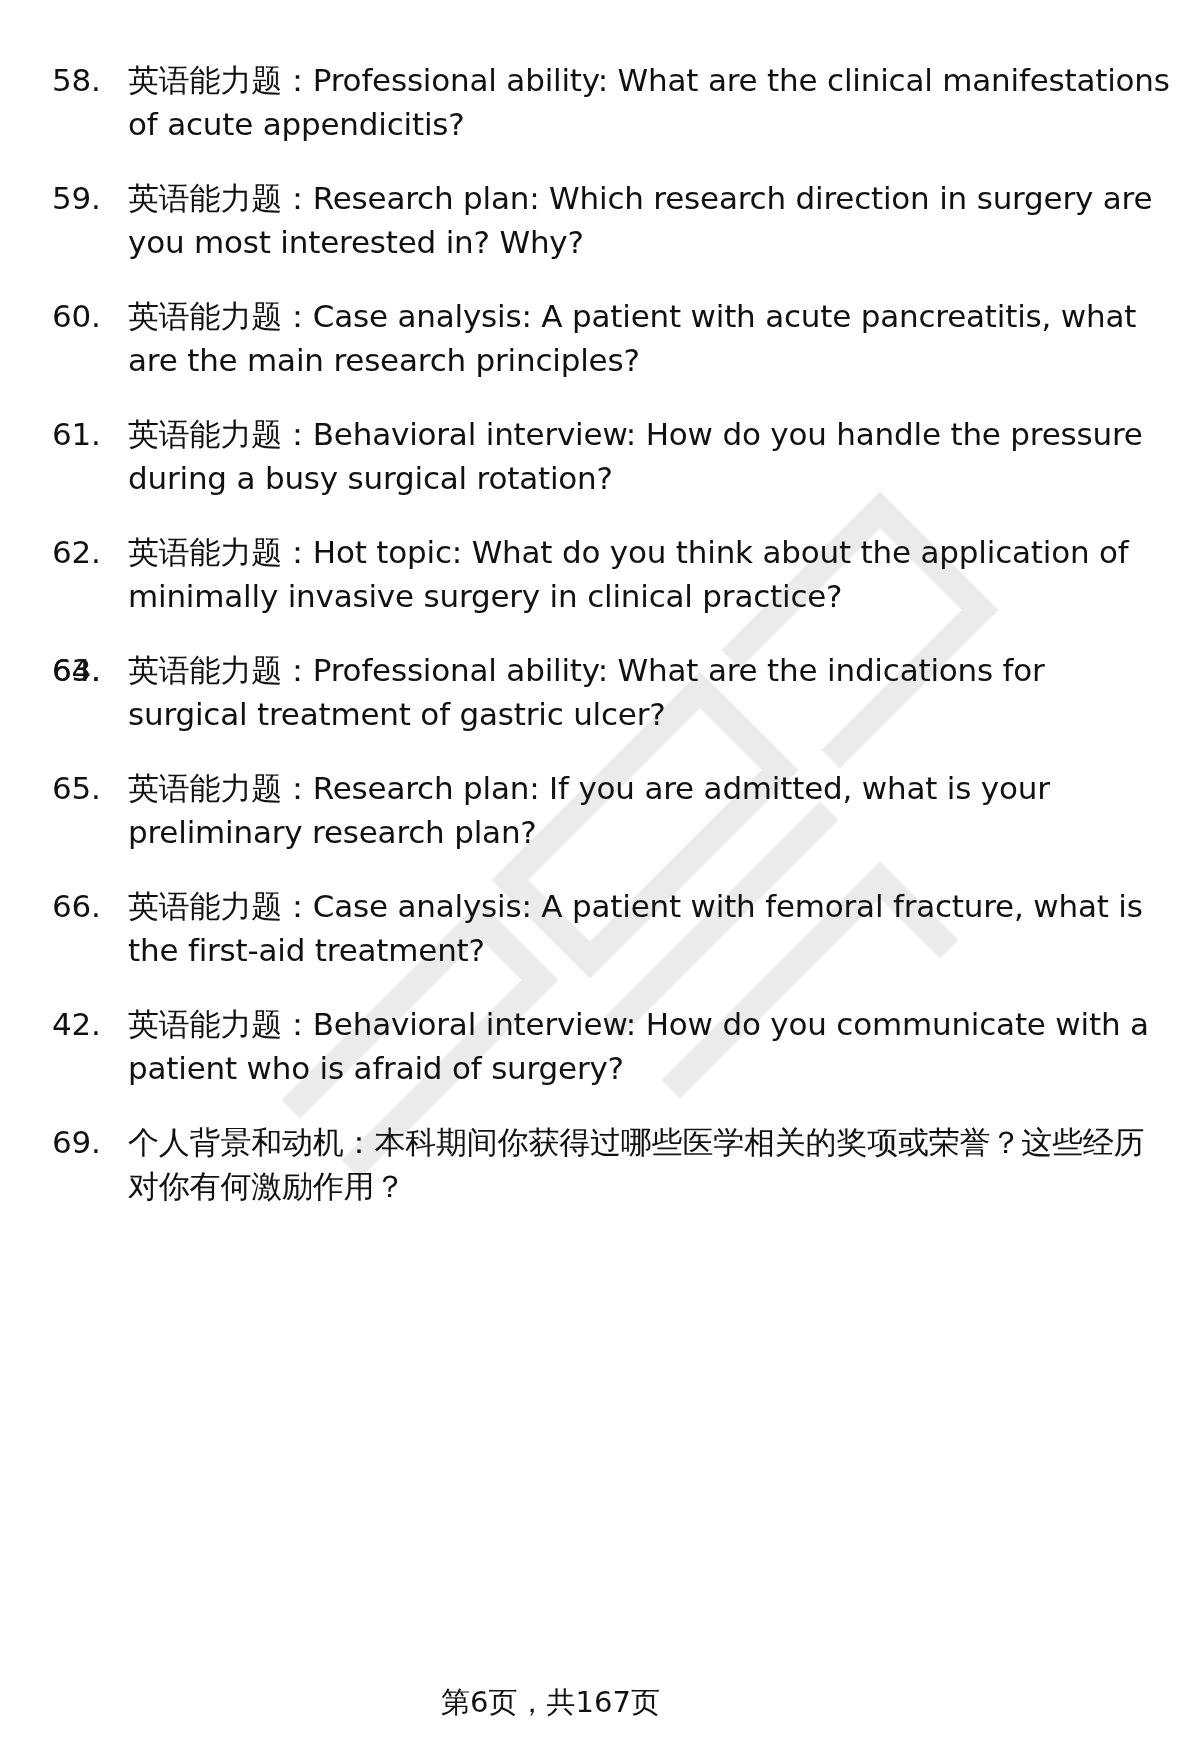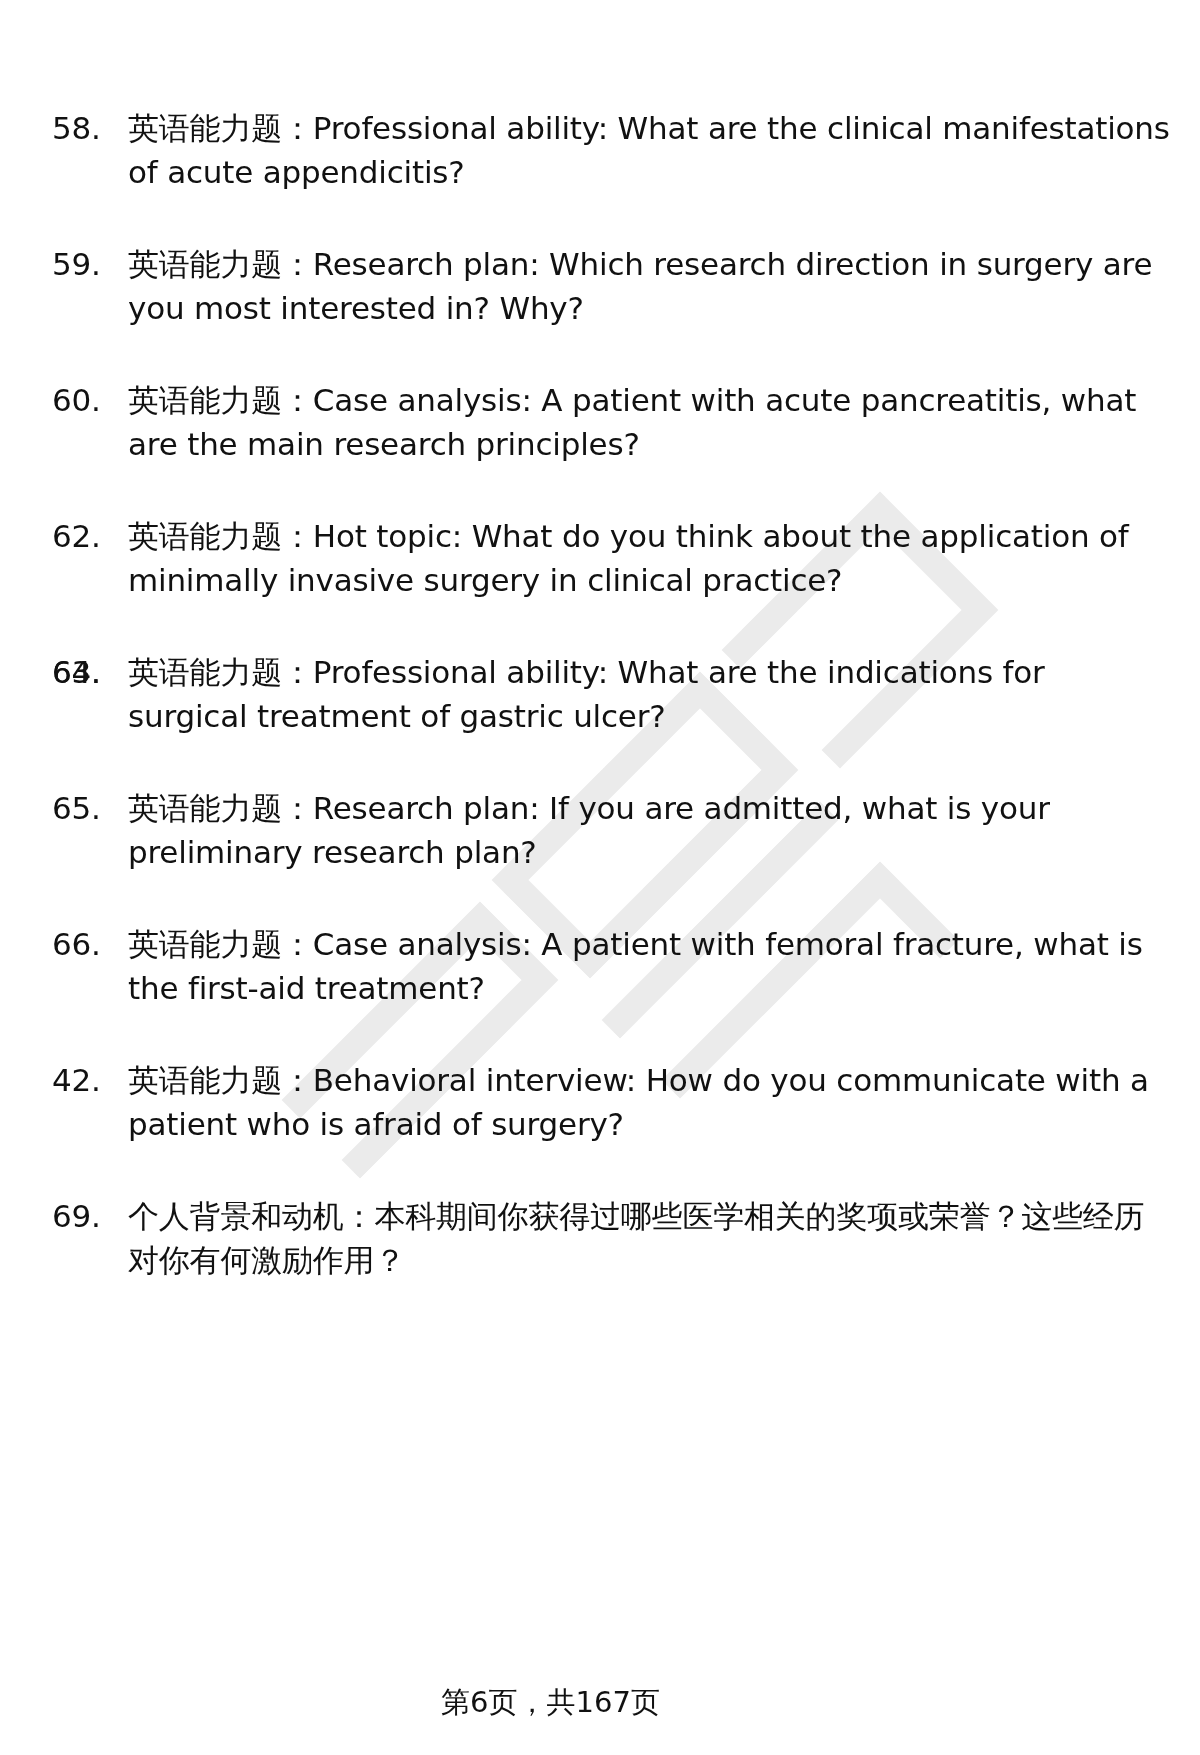--- a/index.html
+++ b/index.html
@@ -10,21 +10,20 @@
   }
   .watermark {
     position: absolute; left: 180px; top: 400px; width: 900px; height: 900px;
     pointer-events: none; opacity: 0.9;
   }
   .list { position: absolute; left: 0; top: 58px; width: 1200px; }
   .item {
     position: relative; padding-left: 128px; padding-right: 30px;
     font-size: 31px; line-height: 44px; letter-spacing: -0.2px;
     margin-bottom: 30px;
-    margin-top: 48px;
   }
   .num { position: absolute; left: 52px; top: 0; }
   .footer {
     position: absolute; left: 0; width: 1101px; top: 1682px;
     text-align: center; font-size: 29px; line-height: 40px;
   }
 </style>
 </head>
 <body>
 
@@ -45,20 +44,24 @@
   </div>
   <div class="item">
     <span class="num">59.</span>
     <span>英语能力题：Research plan: Which research direction in surgery are you most interested in? Why?</span>
   </div>
   <div class="item">
     <span class="num">60.</span>
     <span>英语能力题：Case analysis: A patient with acute pancreatitis, what are the main research principles?</span>
   </div>
   <div class="item">
+    <span class="num">61.</span>
+    <span>英语能力题：Behavioral interview: How do you handle the pressure during a busy surgical rotation?</span>
+  </div>
+  <div class="item">
     <span class="num">62.</span>
     <span>英语能力题：Hot topic: What do you think about the application of minimally invasive surgery in clinical practice?</span>
   </div>
   <div class="item">
     <span class="num">63.</span>
   </div>
   <div class="item">
     <span class="num">64.</span>
     <span>英语能力题：Professional ability: What are the indications for surgical treatment of gastric ulcer?</span>
   </div>

